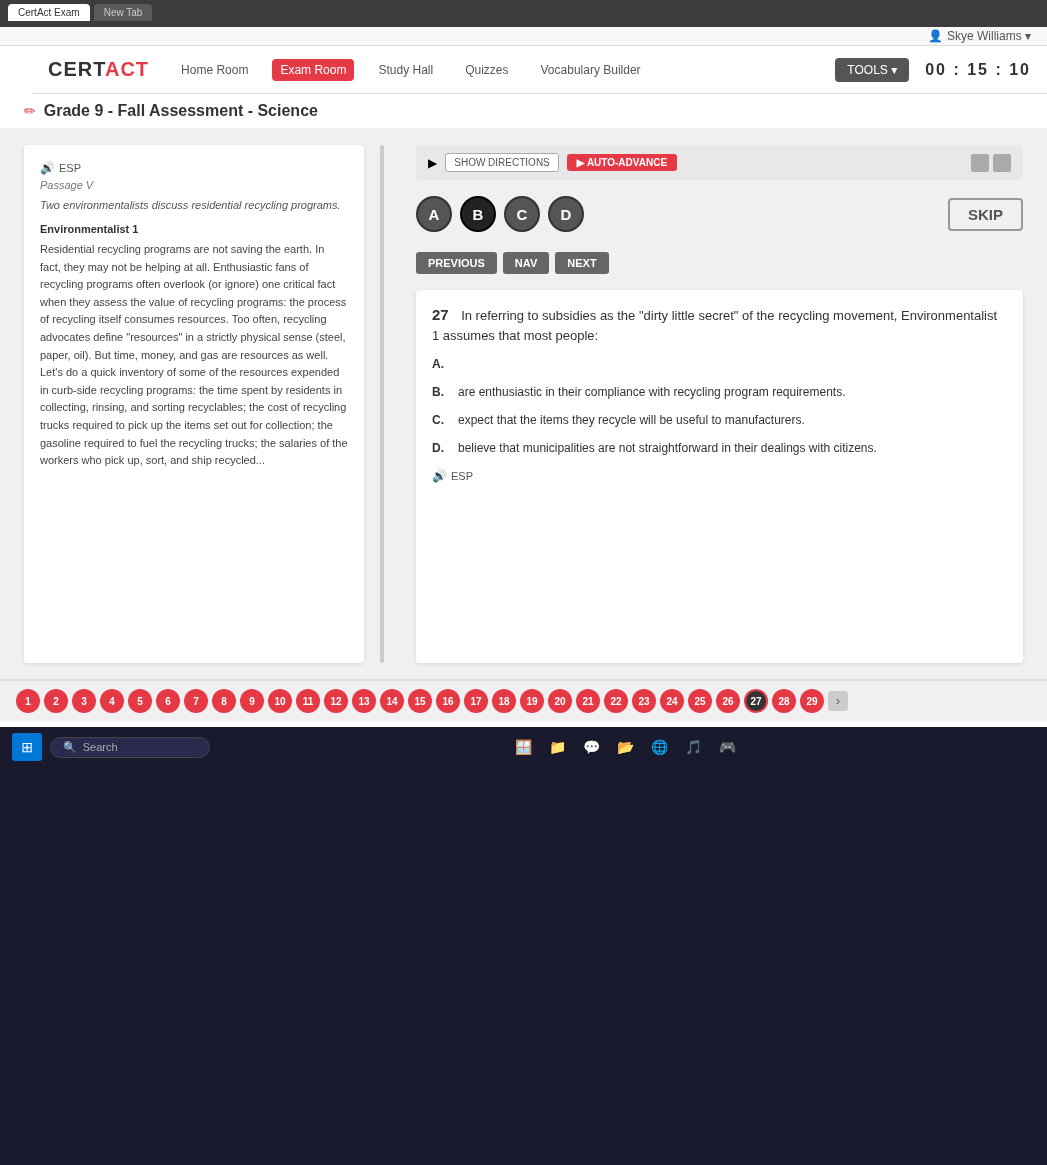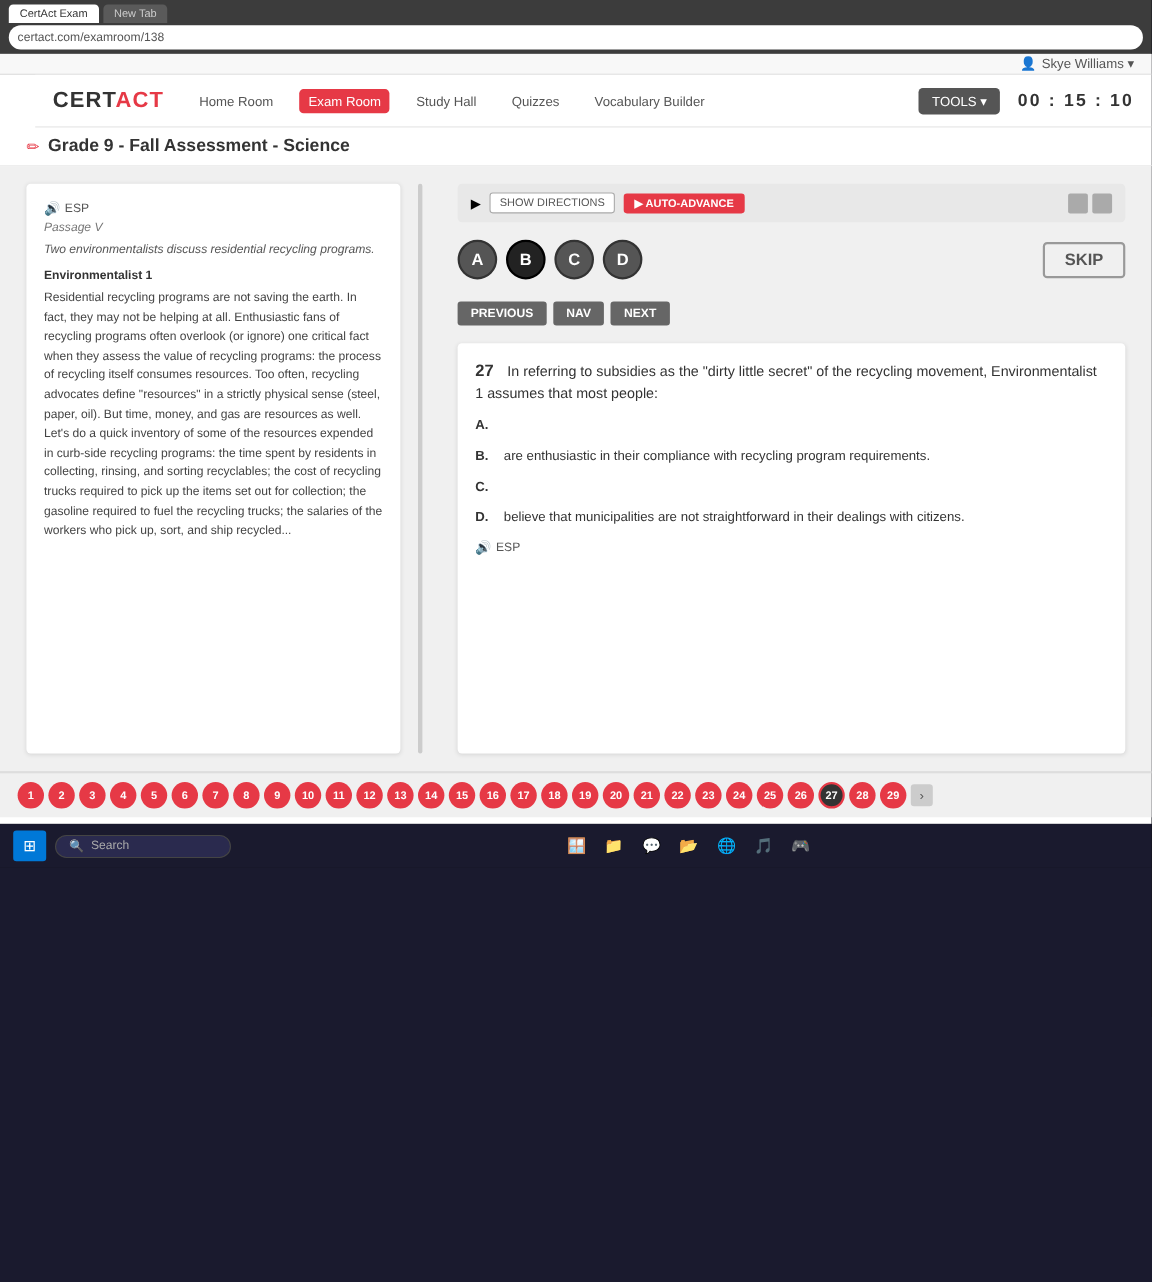--- a/index.html
+++ b/index.html
@@ -459,23 +459,20 @@
   </style>
 </head>
 <body>
 
 <div class="monitor-wrapper">
 
   <div class="browser-chrome">
     <div class="browser-tabs">
       <div class="browser-tab active">CertAct Exam</div>
       <div class="browser-tab">New Tab</div>
-    </div>
-    <div class="browser-addressbar">
-      <span>certact.com/examroom/138</span>
     </div>
   </div>
 
   <div class="app-container">
 
     <div class="sub-nav">
       <span class="user-info">
         <span>👤</span>
         <span>Skye Williams ▾</span>
       </span>
@@ -550,20 +547,21 @@
 
           <div class="answer-option">
             <span class="answer-option-letter">A.</span>
           </div>
           <div class="answer-option">
             <span class="answer-option-letter">B.</span>
             <span>are enthusiastic in their compliance with recycling program requirements.</span>
           </div>
           <div class="answer-option">
             <span class="answer-option-letter">C.</span>
+            <span>expect that the items they recycle will be useful to manufacturers.</span>
           </div>
           <div class="answer-option">
             <span class="answer-option-letter">D.</span>
             <span>believe that municipalities are not straightforward in their dealings with citizens.</span>
           </div>
 
           <div class="esp-tag">
             <span class="speaker-icon"></span>
             <span>ESP</span>
           </div>

